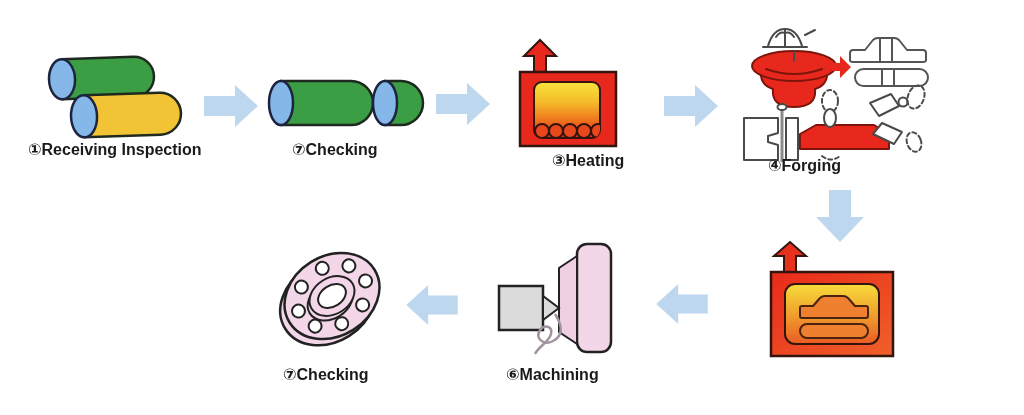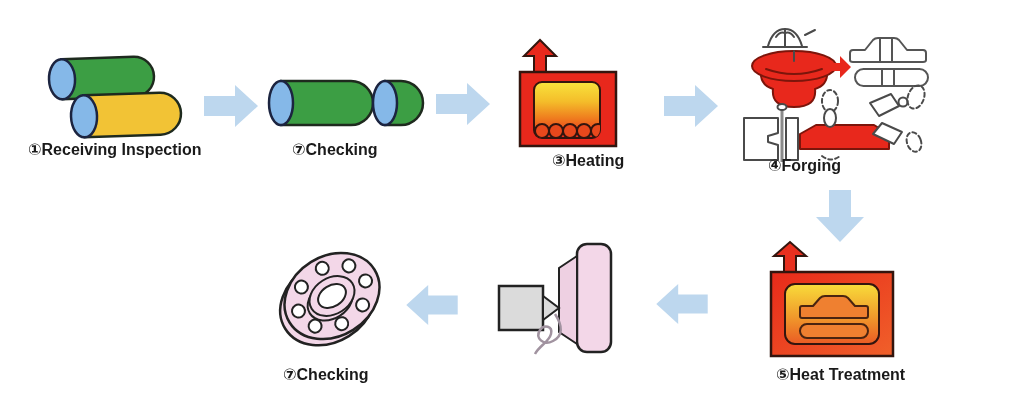--- a/index.html
+++ b/index.html
@@ -159,37 +159,37 @@
       </defs>
       <polygon points="16,36 16,16 6,16 22,2 38,16 28,16 28,36" fill="#e8301f" stroke="#33150e" stroke-width="2"></polygon>
       <rect x="3" y="32" width="122" height="84" fill="url(#body2)" stroke="#33150e" stroke-width="2.5"></rect>
       <rect x="17" y="44" width="94" height="60" rx="10" fill="url(#glow2)" stroke="#33150e" stroke-width="2"></rect>
       <g transform="translate(5,0)" stroke="#4a2410" stroke-width="2" stroke-linejoin="round">
         <path d="M27,76 V68 Q27,66 29,66 H40 L47,58 Q49,56 52,56 H70 Q73,56 75,58 L82,66 H93 Q95,66 95,68 V76 Q95,78 93,78 H29 Q27,78 27,76 Z" fill="#ef8030"></path>
         <rect x="27" y="84" width="68" height="14" rx="7" fill="#ef8030"></rect>
       </g>
     </svg>
   </div>
-  <div class="step-label" style="left:776px;top:365px;">⑤Heat Treatment</div>
 
   <div class="abs" style="left:656px;top:284px;">
     <svg width="52" height="40" viewBox="0 0 54 42">
         <polygon points="54,11 23,11 23,0 0,21 23,42 23,31 54,31" fill="#bdd7ee"></polygon>
       </svg>
   </div>
 
   <div class="abs" style="left:493px;top:238px;width:128px;height:122px;">
     <svg width="128" height="122" viewBox="0 0 128 122">
       <rect x="84" y="6" width="34" height="108" rx="10" fill="#f3d7e8" stroke="#222222" stroke-width="2.5"></rect>
       <polygon points="66,30 84,18 84,106 66,94" fill="#eed0e2" stroke="#222222" stroke-width="2"></polygon>
       <rect x="6" y="48" width="44" height="44" fill="#dbdbdb" stroke="#222222" stroke-width="2.5"></rect>
       <polygon points="50,58 50,82 66,70" fill="#dbdbdb" stroke="#222222" stroke-width="2"></polygon>
       <path d="M62,76 C70,88 70,98 60,103 C50,108 42,100 47,92 C51,86 60,88 58,96 C56,104 46,108 42,116" fill="none" stroke="#a193a0" stroke-width="2.5"></path>
     </svg>
   </div>
+  <div class="step-label" style="left:506px;top:365px;">⑥Machining</div>
 
   <div class="abs" style="left:406px;top:285px;">
     <svg width="52" height="40" viewBox="0 0 54 42">
         <polygon points="54,11 23,11 23,0 0,21 23,42 23,31 54,31" fill="#bdd7ee"></polygon>
       </svg>
   </div>
 
   <div class="abs" style="left:272px;top:234px;width:120px;height:124px;">
     <svg width="120" height="124" viewBox="0 0 120 124">
       <g transform="rotate(-32 60 62)" stroke="#222222">

